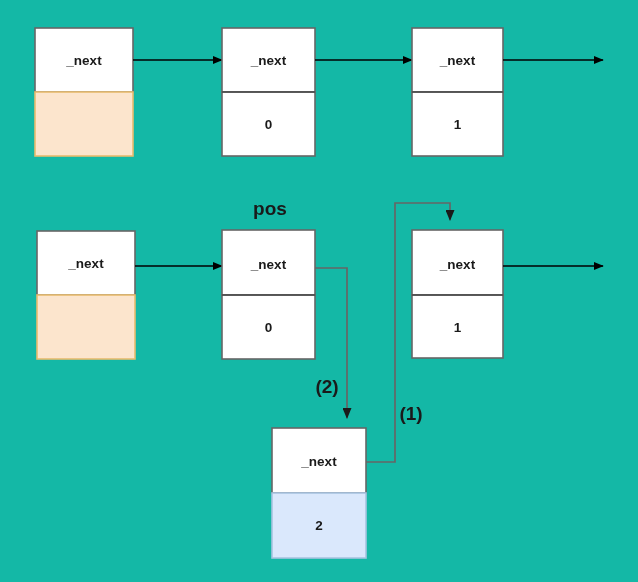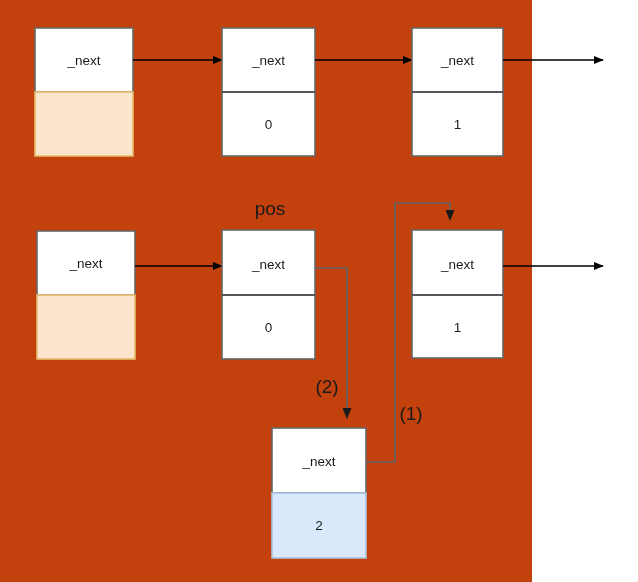--- a/index.html
+++ b/index.html
@@ -8,23 +8,24 @@
     background: #ffffff;
   }
   body {
     width: 638px;
     height: 582px;
     font-family: "Liberation Sans", sans-serif;
     overflow: hidden;
   }
   #diagram-root {
     position: relative;
-    width: 532px;
+    width: 638px;
     height: 582px;
-    background: #c2410c;
+    background: #14b8a6;
+    font-weight: bold;
   }
   svg.diagram {
     display: block;
     width: 638px;
     height: 582px;
   }
   .node-box {
     fill: #ffffff;
     stroke: #666666;
     stroke-width: 1.6;

